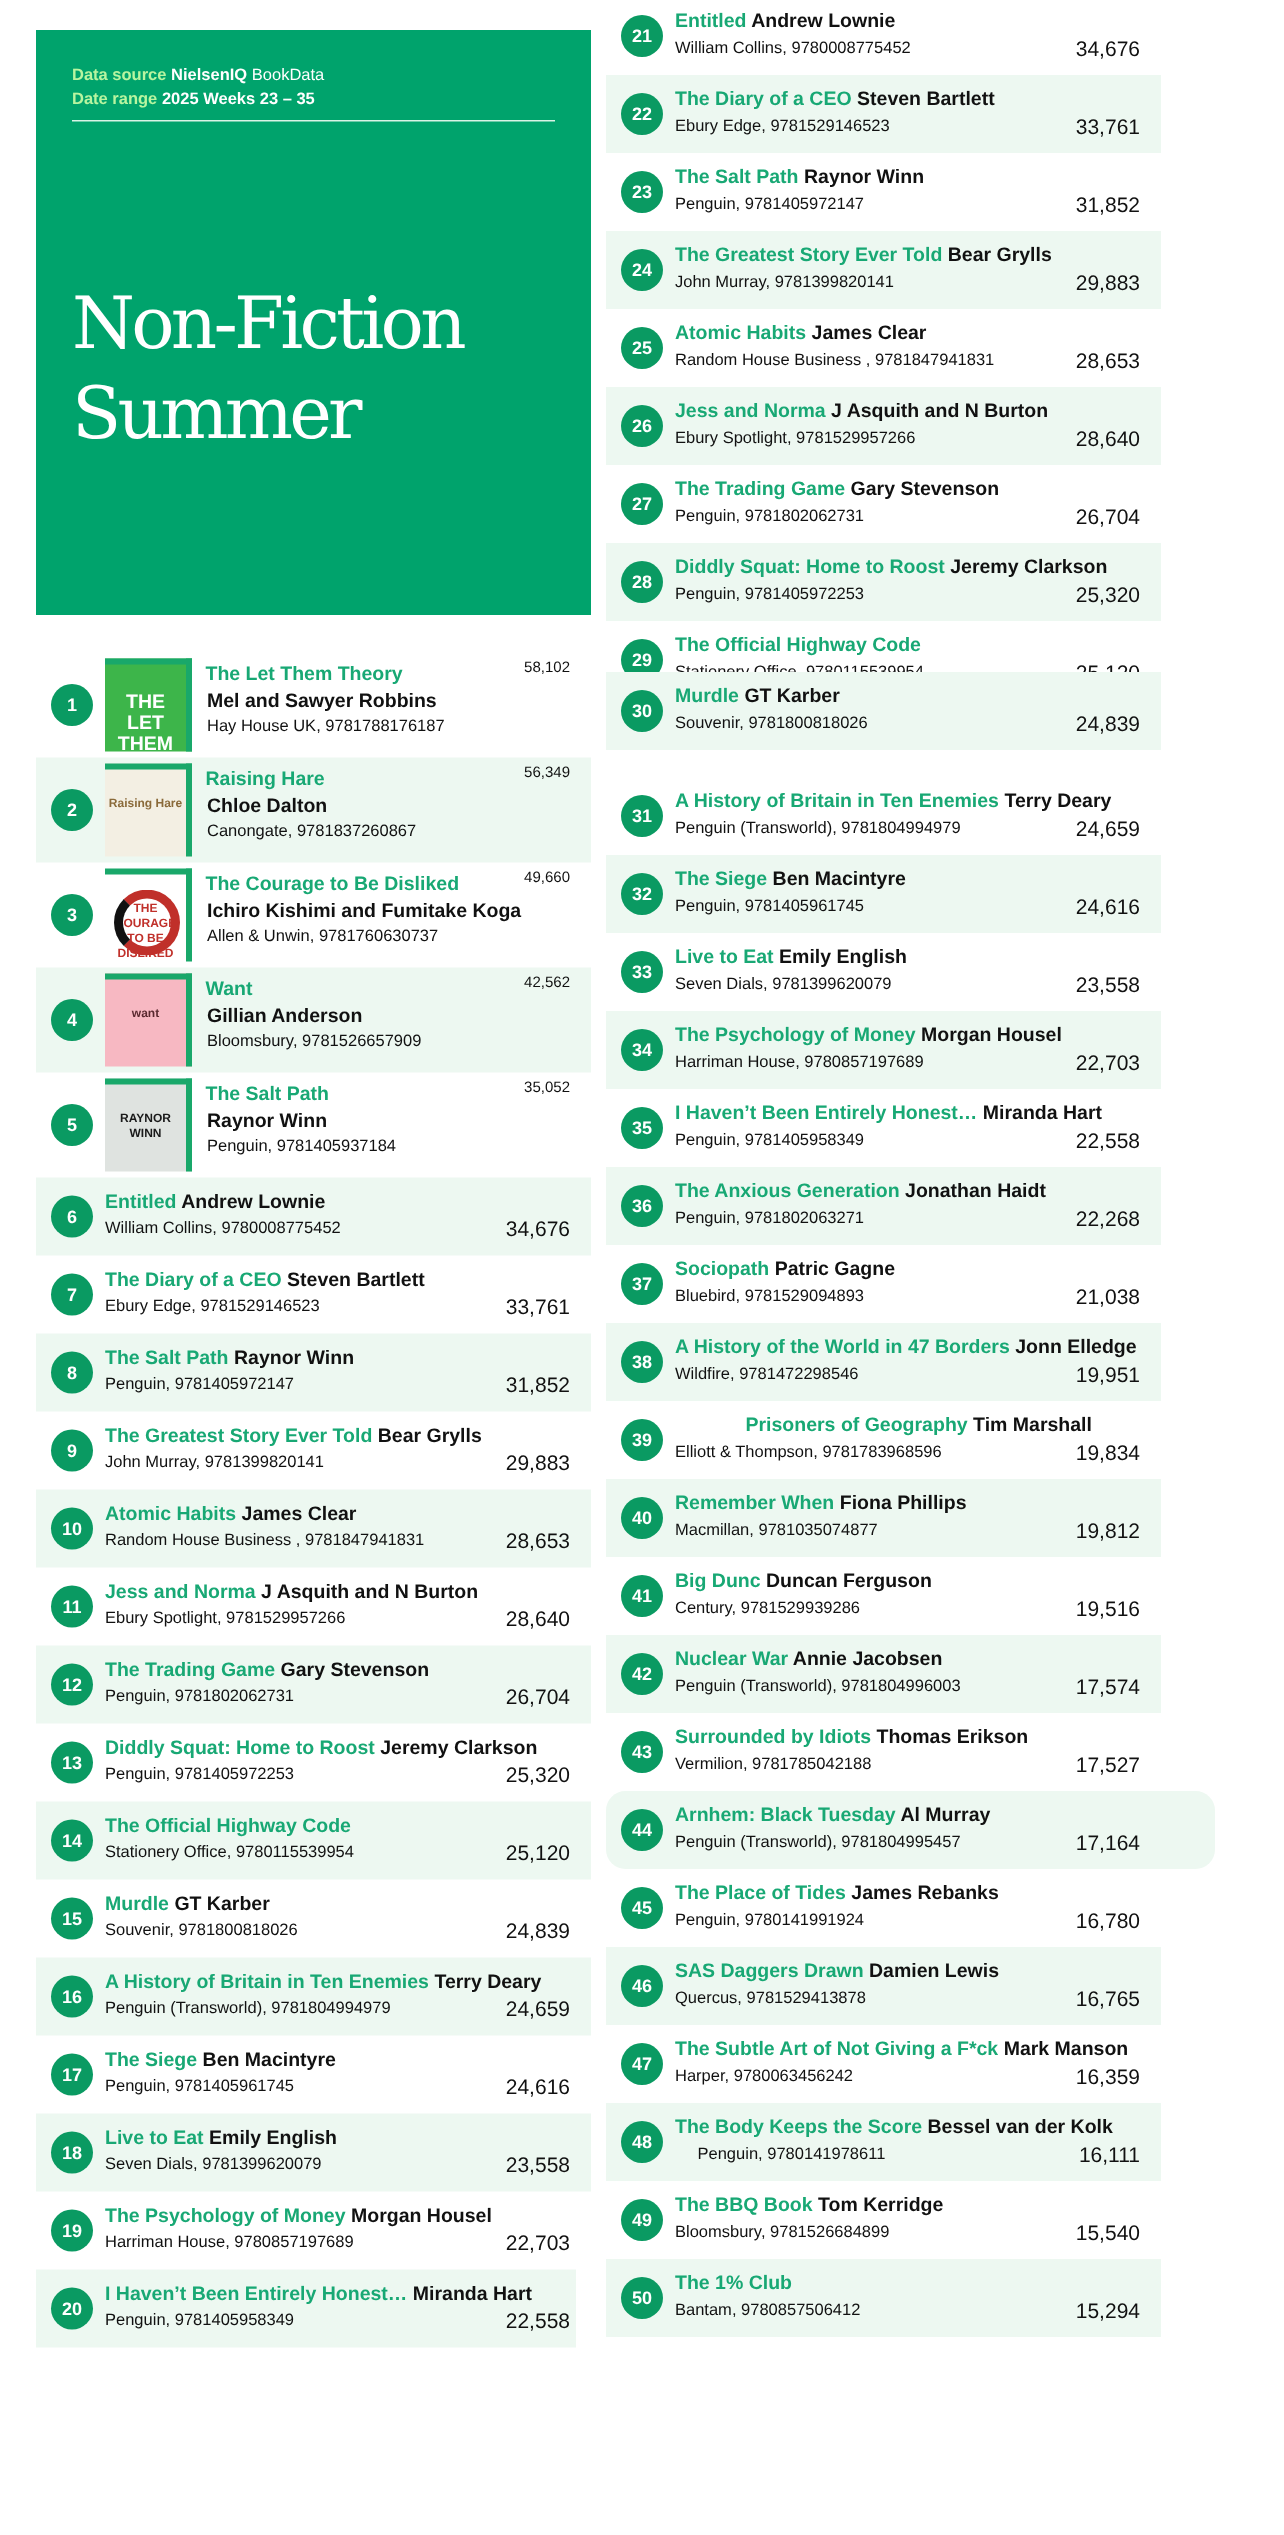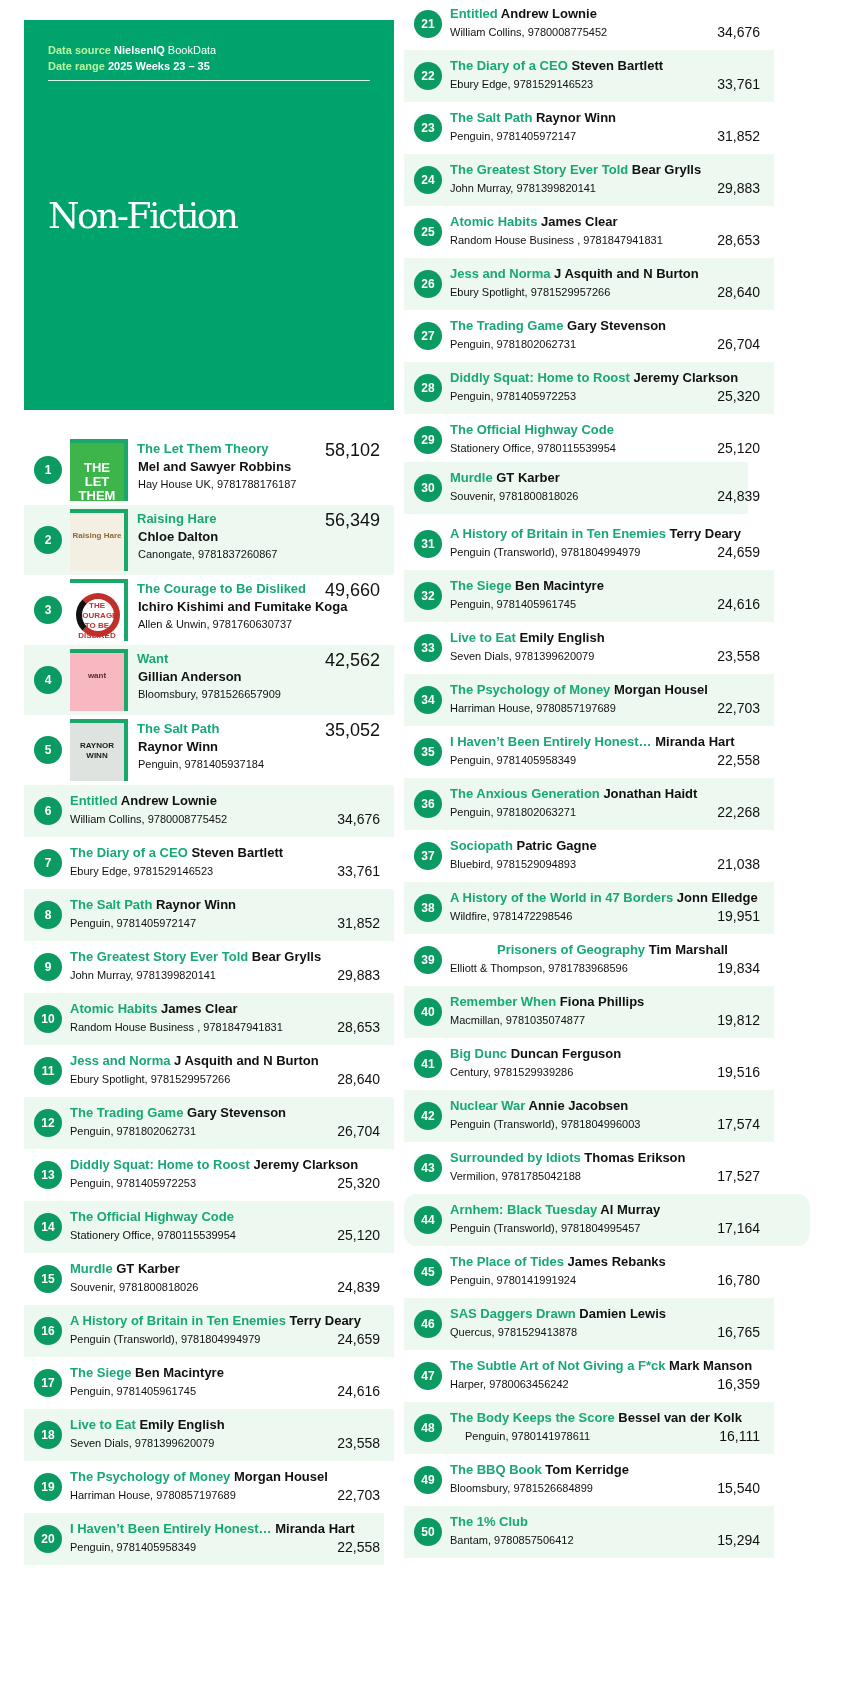--- a/index.html
+++ b/index.html
@@ -12,37 +12,37 @@
   }
   .meta { position: absolute; left: 24px; top: 22px; font-size: 11px; font-weight: bold; line-height: 16px; }
   .meta .k { color: #b8f5a0; }
   .meta .v { color: #ffffff; }
   .meta .src-brand { color: #fff; font-weight: bold; }
   .meta .src-rest { color: #fff; font-weight: normal; }
   .meta-line { position: absolute; left: 24px; top: 60px; width: 322px; height: 1px; background: #d9f4e6; }
   .title {
     position: absolute; left: 24px; top: 166px; width: 340px;
     font-family: "DejaVu Serif", "Liberation Serif", serif; color: #fff;
-    font-size: 36px; line-height: 60px; letter-spacing: -2.5px; font-weight: normal;
+    font-size: 48px; line-height: 60px; letter-spacing: -2.5px; font-weight: normal;
   }
 
   .row { position: absolute; display: block; }
   .row.shaded { background: #edf8f1; }
   .rank {
     position: absolute; width: 28px; height: 28px; border-radius: 50%;
     background: #0a9a62; color: #fff; font-weight: bold; font-size: 12px;
     display: flex; align-items: center; justify-content: center;
   }
   .cover { position: absolute; width: 58px; height: 62px; border-right: 4px solid #19a86a; border-top: 4px solid #19a86a; overflow: hidden; }
   .cover .ctext { position: absolute; left: 0; right: 0; text-align: center; font-weight: bold; }
 
   .big-title { position: absolute; font-size: 13px; font-weight: bold; color: #18a874; white-space: nowrap; }
   .big-author { position: absolute; font-size: 13px; font-weight: bold; color: #111; white-space: nowrap; }
   .big-pub { position: absolute; font-size: 11px; color: #111; white-space: nowrap; }
-  .big-sales { position: absolute; font-size: 18px; color: #111; text-align: right; width: 70px; }
+  .big-sales { position: absolute; font-size: 10px; color: #111; text-align: right; width: 70px; }
 
   .line1 { position: absolute; font-size: 13px; font-weight: bold; white-space: nowrap; }
   .line1 .t { color: #18a874; }
   .line1 .a { color: #111; }
   .line2 { position: absolute; font-size: 11px; color: #111; white-space: nowrap; }
   .sales { position: absolute; font-size: 14px; color: #111; text-align: right; width: 80px; }
 </style>
 </head>
 <body>
 
@@ -54,20 +54,21 @@
       <span class="src-rest">BookData</span>
     </div>
     <div>
       <span class="k">Date range</span>
       <span class="v">2025 Weeks 23 – 35</span>
     </div>
   </div>
   <div class="meta-line"></div>
   <div class="title">
     <div>Non-Fiction</div>
+    <div>Summer</div>
   </div>
 </div>
 
 <div id="rows">
     <div class="row" style="left: 24px; top: 435px; width: 370px; height: 70px;">
       <div class="rank" style="left: 10px; top: 21px;">1</div>
       <div class="cover" style="left: 46px; top: 4px; background: rgb(61, 181, 74);">
         <div class="ctext" style="top: 18px; color: rgb(255, 255, 255); font-size: 13px; line-height: 14px;">THE LET THEM</div>
       </div>
       <div class="big-title" style="left: 113px; top: 6px;">The Let Them Theory</div>
@@ -253,21 +254,21 @@
       <div class="line1" style="left: 46px; top: 8px;"><span class="t">Diddly Squat: Home to Roost</span><span class="a"> </span><span class="a">Jeremy Clarkson</span></div>
       <div class="line2" style="left: 46px; top: 28px;"><span>Penguin</span><span>, </span><span>9781405972253</span></div>
       <div class="sales" style="left: 276px; top: 26px;">25,320</div>
     </div>
     <div class="row" style="left: 404px; top: 414px; width: 370px; height: 52px;">
       <div class="rank" style="left: 10px; top: 12px;">29</div>
       <div class="line1" style="left: 46px; top: 8px;"><span class="t">The Official Highway Code</span></div>
       <div class="line2" style="left: 46px; top: 28px;"><span>Stationery Office</span><span>, </span><span>9780115539954</span></div>
       <div class="sales" style="left: 276px; top: 26px;">25,120</div>
     </div>
-    <div class="row shaded" style="left: 404px; top: 462px; width: 344px; height: 52px;">
+    <div class="row shaded" style="left: 404px; top: 448px; width: 370px; height: 52px;">
       <div class="rank" style="left: 10px; top: 12px;">30</div>
       <div class="line1" style="left: 46px; top: 8px;"><span class="t">Murdle</span><span class="a"> </span><span class="a">GT Karber</span></div>
       <div class="line2" style="left: 46px; top: 28px;"><span>Souvenir</span><span>, </span><span>9781800818026</span></div>
       <div class="sales" style="left: 276px; top: 26px;">24,839</div>
     </div>
     <div class="row" style="left: 404px; top: 518px; width: 370px; height: 52px;">
       <div class="rank" style="left: 10px; top: 12px;">31</div>
       <div class="line1" style="left: 46px; top: 8px;"><span class="t">A History of Britain in Ten Enemies</span><span class="a"> </span><span class="a">Terry Deary</span></div>
       <div class="line2" style="left: 46px; top: 28px;"><span>Penguin (Transworld)</span><span>, </span><span>9781804994979</span></div>
       <div class="sales" style="left: 276px; top: 26px;">24,659</div>

